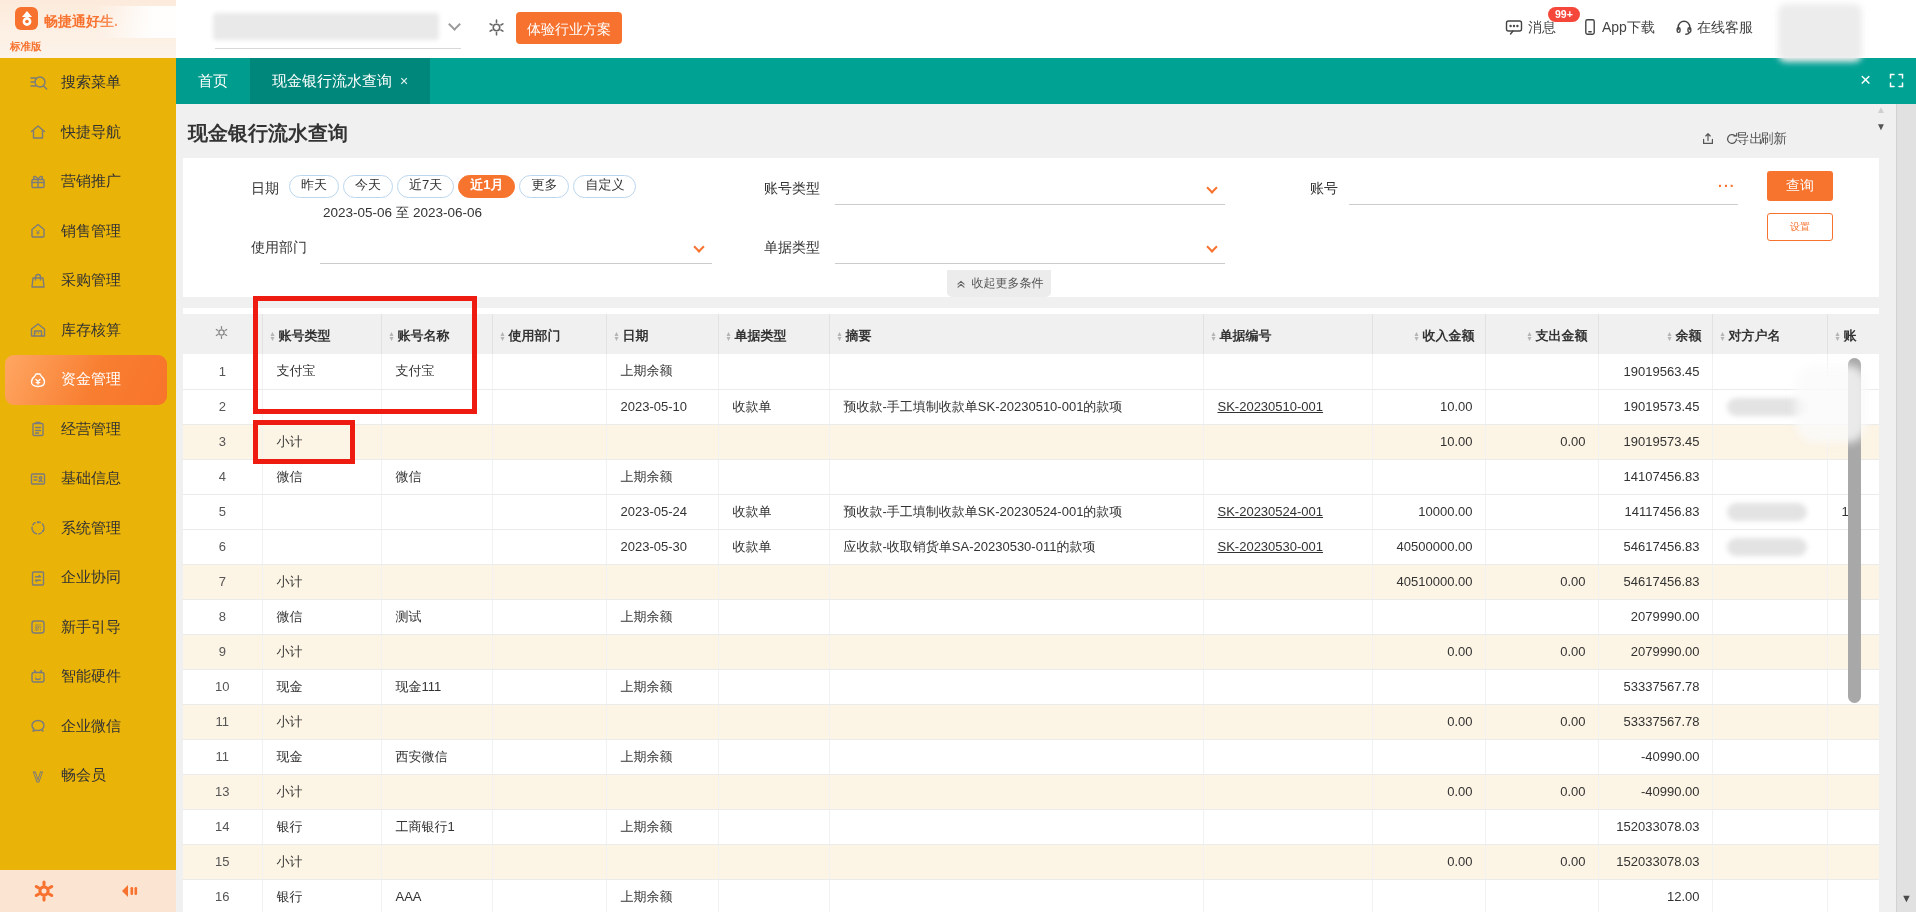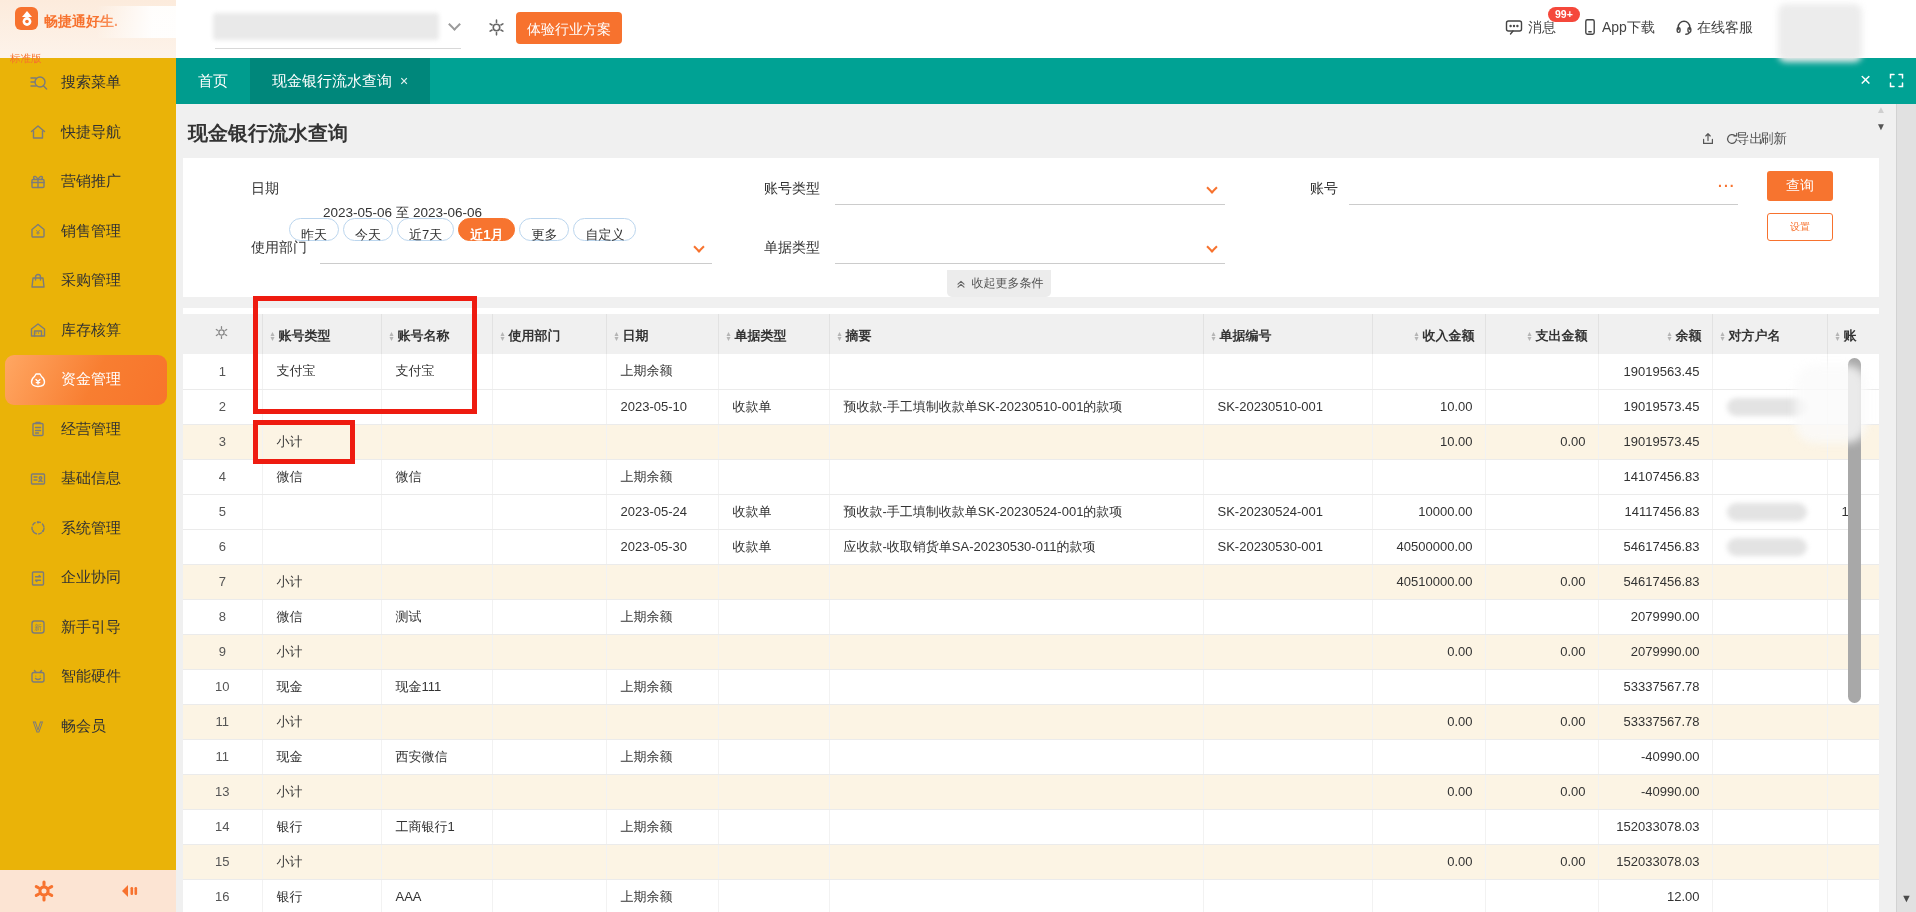--- a/index.html
+++ b/index.html
@@ -12,21 +12,21 @@
   .abs { position:absolute; }
 
   
   #topbar { left:0; top:0; width:1916px; height:58px; background:#fff; z-index:30; }
   #logo-area { left:0; top:0; width:176px; height:58px;
     background:linear-gradient(180deg,#fcebdc,#fdf3ea); }
   #logo-mark { left:14px; top:4px; }
   #logo-title { left:44px; top:13px; font-size:14px; font-weight:bold; color:#f7722e; white-space:nowrap; }
   #logo-fade { left:96px; top:6px; width:80px; height:32px;
     background:linear-gradient(90deg,rgba(253,240,230,0),rgba(255,255,255,.92) 70%); }
-  #logo-edition { left:10px; top:40px; font-size:10.5px; color:#f7722e; font-weight:normal;margin-top:12px; }
+  #logo-edition { left:10px; top:40px; font-size:10.5px; color:#f7722e; font-weight:bold; }
   #company-blur { left:213px; top:13px; width:226px; height:27px; background:#e9e9e9; border-radius:3px; filter:blur(2px); }
   #company-underline { left:215px; top:48px; width:246px; border-bottom:1px solid #d8d8d8; }
   .caret-gray { width:9px; height:9px; border-right:2px solid #9a9a9a; border-bottom:2px solid #9a9a9a; transform:rotate(45deg); }
   #company-caret { left:450px; top:20px; }
   #topbar-gear { left:486px; top:17px; }
   #trial-btn { left:516px; top:12px; width:106px; height:32px; background:#f7722e; color:#fff;
     border:none; border-radius:4px; font-size:14px; text-align:center; line-height:32px; cursor:pointer; }
   .top-right-item { top:19px; font-size:14px; color:#444; white-space:nowrap; }
   .top-ic { top:17px; }
   #msg-badge { left:1548px; top:7px; background:#f5483b; color:#fff; font-size:10.5px; font-weight:bold;
@@ -55,22 +55,22 @@
   
   #page-title { left:188px; top:120px; font-size:20px; font-weight:bold; color:#333; }
   .tool-link { top:130px; display:flex; align-items:center; gap:20px; font-size:13.5px; color:#555; cursor:pointer; }
 
   
   #filter-card { left:183px; top:158px; width:1696px; height:139px; background:#fff; }
   .flabel { position:absolute; font-size:14px; color:#333; }
   .funderline { position:absolute; border-bottom:1px solid #ccc; }
   .caret-orange { position:absolute; width:8px; height:8px; border-right:2px solid #f7722e; border-bottom:2px solid #f7722e; transform:rotate(45deg); }
   #chips { position:absolute; left:106px; top:17px; display:flex; gap:4px; }
-  .chip { padding:7px 11px; height:23px; line-height:18px; border:1px solid #bcd6ee; border-radius:12px;
-    font-size:13px; color:#333; background:#fff; cursor:pointer; white-space:nowrap;margin-top:43px; }
+  .chip { padding:0 11px; height:23px; line-height:18px; border:1px solid #bcd6ee; border-radius:12px;
+    font-size:13px; color:#333; background:#fff; cursor:pointer; white-space:nowrap; }
   .chip.active { background:#f7742f; border-color:#f7742f; color:#fff; font-weight:bold; }
   #date-range { position:absolute; left:140px; top:46px; font-size:13.5px; color:#333; }
   #more-dots { position:absolute; left:1535px; top:16px; color:#f7722e; font-weight:bold; letter-spacing:2px; cursor:pointer; }
   #query-btn { position:absolute; left:1584px; top:13px; width:66px; height:30px; background:#f7742f; color:#fff;
     border:none; border-radius:3px; font-size:14px; cursor:pointer; }
   #settings-btn { position:absolute; left:1584px; top:55px; width:66px; height:28px; background:#fff; color:#f7722e;
     border:1px solid #f7722e; border-radius:3px; font-size:10px; cursor:pointer; }
   #collapse-tab { left:947px; top:270px; width:104px; height:27px; background:#ececec; border-radius:0 0 5px 5px;
     display:flex; align-items:center; justify-content:center; gap:5px; font-size:12px; color:#555; cursor:pointer; z-index:5; }
 
@@ -80,21 +80,21 @@
   th { background:#f0f0f0; height:40px; font-weight:bold; color:#333; text-align:left;
     padding:0 10px 0 8px; border-right:1px solid #e2e2e2; white-space:nowrap; overflow:hidden; }
   th.num-h { text-align:right; }
   .th-in { display:inline-flex; align-items:center; gap:4px; }
   .sort { display:inline-flex; flex-direction:column; line-height:5px; font-size:8px; color:#b5b5b5; cursor:pointer; }
   td { height:35px; border-bottom:1px solid #ebebeb; border-right:1px solid #f2f2f2;
     padding:0 12px 0 14px; color:#333; white-space:nowrap; overflow:hidden; }
   td.cell-num { text-align:center; color:#555; padding:0; }
   td.amt { text-align:right; }
   tr.subtotal td { background:#fcf4e4; }
-  .doc-link { color:#333; cursor:pointer;margin-top:19px; }
+  .doc-link { color:#333; text-decoration:underline; cursor:pointer;margin-top:19px; }
   .redact { display:inline-block; width:80px; height:18px; background:#e3e3e3; border-radius:9px; filter:blur(2.5px); vertical-align:middle; }
 
   
   .redbox { position:absolute; border:5px solid #ee1b10; z-index:50; }
   #redbox-1 { left:253px; top:296px; width:224px; height:118px; }
   #redbox-2 { left:253px; top:420px; width:102px; height:44px; }
   #inner-thumb { left:1848px; top:358px; width:13px; height:345px; background:#a8a8a8; border-radius:7px; z-index:45; }
   #blur-blob { left:1795px; top:365px; width:72px; height:78px; background:rgba(250,250,250,.8); border-radius:20px; filter:blur(4px); z-index:46; }
   #mini-up { left:1876px; top:104px; font-size:10px; color:#cfcfcf; z-index:6; }
   #mini-down { left:1876px; top:121px; font-size:10px; color:#555; z-index:6; }
@@ -294,20 +294,29 @@
       <span class="sicon">
         <svg width="20" height="20" viewBox="0 0 20 20" fill="none" stroke="#7b7b7b" stroke-width="1.4" stroke-linecap="round" stroke-linejoin="round">
           <rect x="4" y="5.5" width="12" height="9.5" rx="2"></rect>
           <path d="M6.5 3.5L8 5.5M13.5 3.5L12 5.5"></path>
           <circle cx="7.8" cy="9" r=".6" fill="#7b7b7b" stroke="none"></circle>
           <circle cx="12.2" cy="9" r=".6" fill="#7b7b7b" stroke="none"></circle>
           <path d="M7.5 11.5c1.5 1.2 3.5 1.2 5 0"></path>
         </svg>
       </span>
       <span>智能硬件</span>
+    </div>
+    <div class="side-item">
+      <span class="sicon">
+        <svg width="20" height="20" viewBox="0 0 20 20" fill="none" stroke="#7b7b7b" stroke-width="1.4" stroke-linecap="round" stroke-linejoin="round">
+          <path d="M16 9.5c0 2.9-2.7 5-6 5-.7 0-1.4-.1-2-.3L5 15l.8-2.1C4.7 12 4 10.9 4 9.5c0-2.9 2.7-5 6-5s6 2.1 6 5z"></path>
+          <circle cx="14.6" cy="14.8" r="1" fill="#7b7b7b" stroke="none"></circle>
+        </svg>
+      </span>
+      <span>企业微信</span>
     </div>
     <div class="side-item">
       <span class="sicon">
         <svg width="20" height="20" viewBox="0 0 20 20">
           <text x="10" y="15.5" font-size="14" font-weight="bold" text-anchor="middle" fill="none" stroke="#7b7b7b" stroke-width="0.9" font-family="Liberation Sans,sans-serif">V</text>
         </svg>
       </span>
       <span>畅会员</span>
     </div>
   </div>

